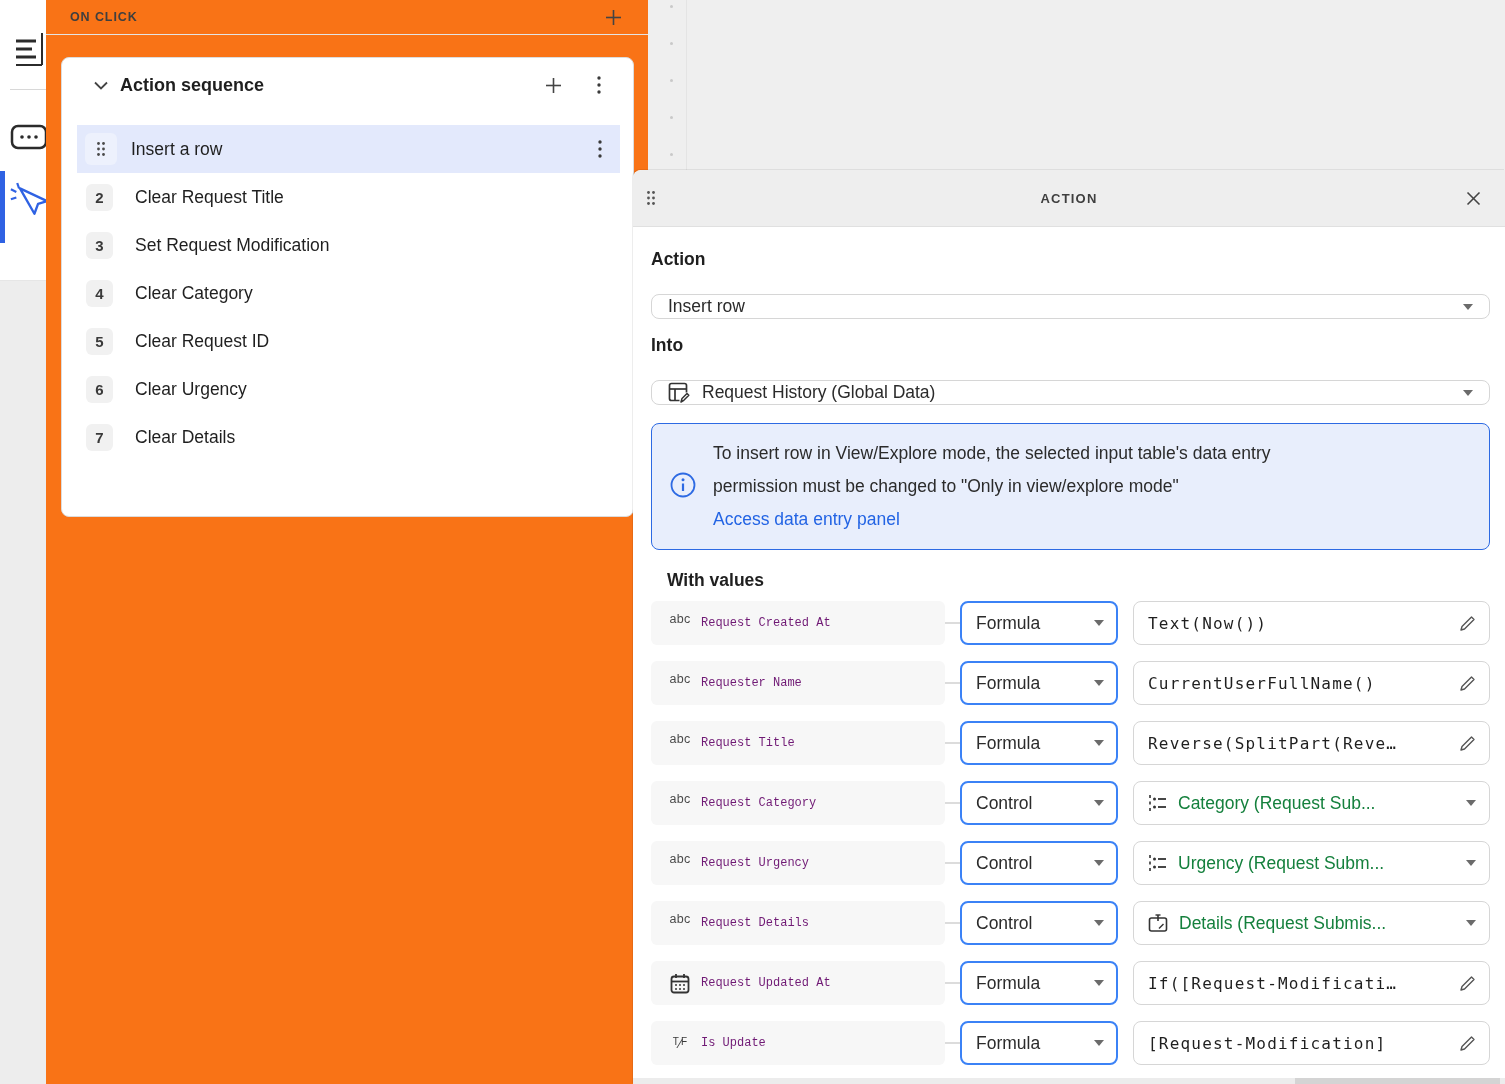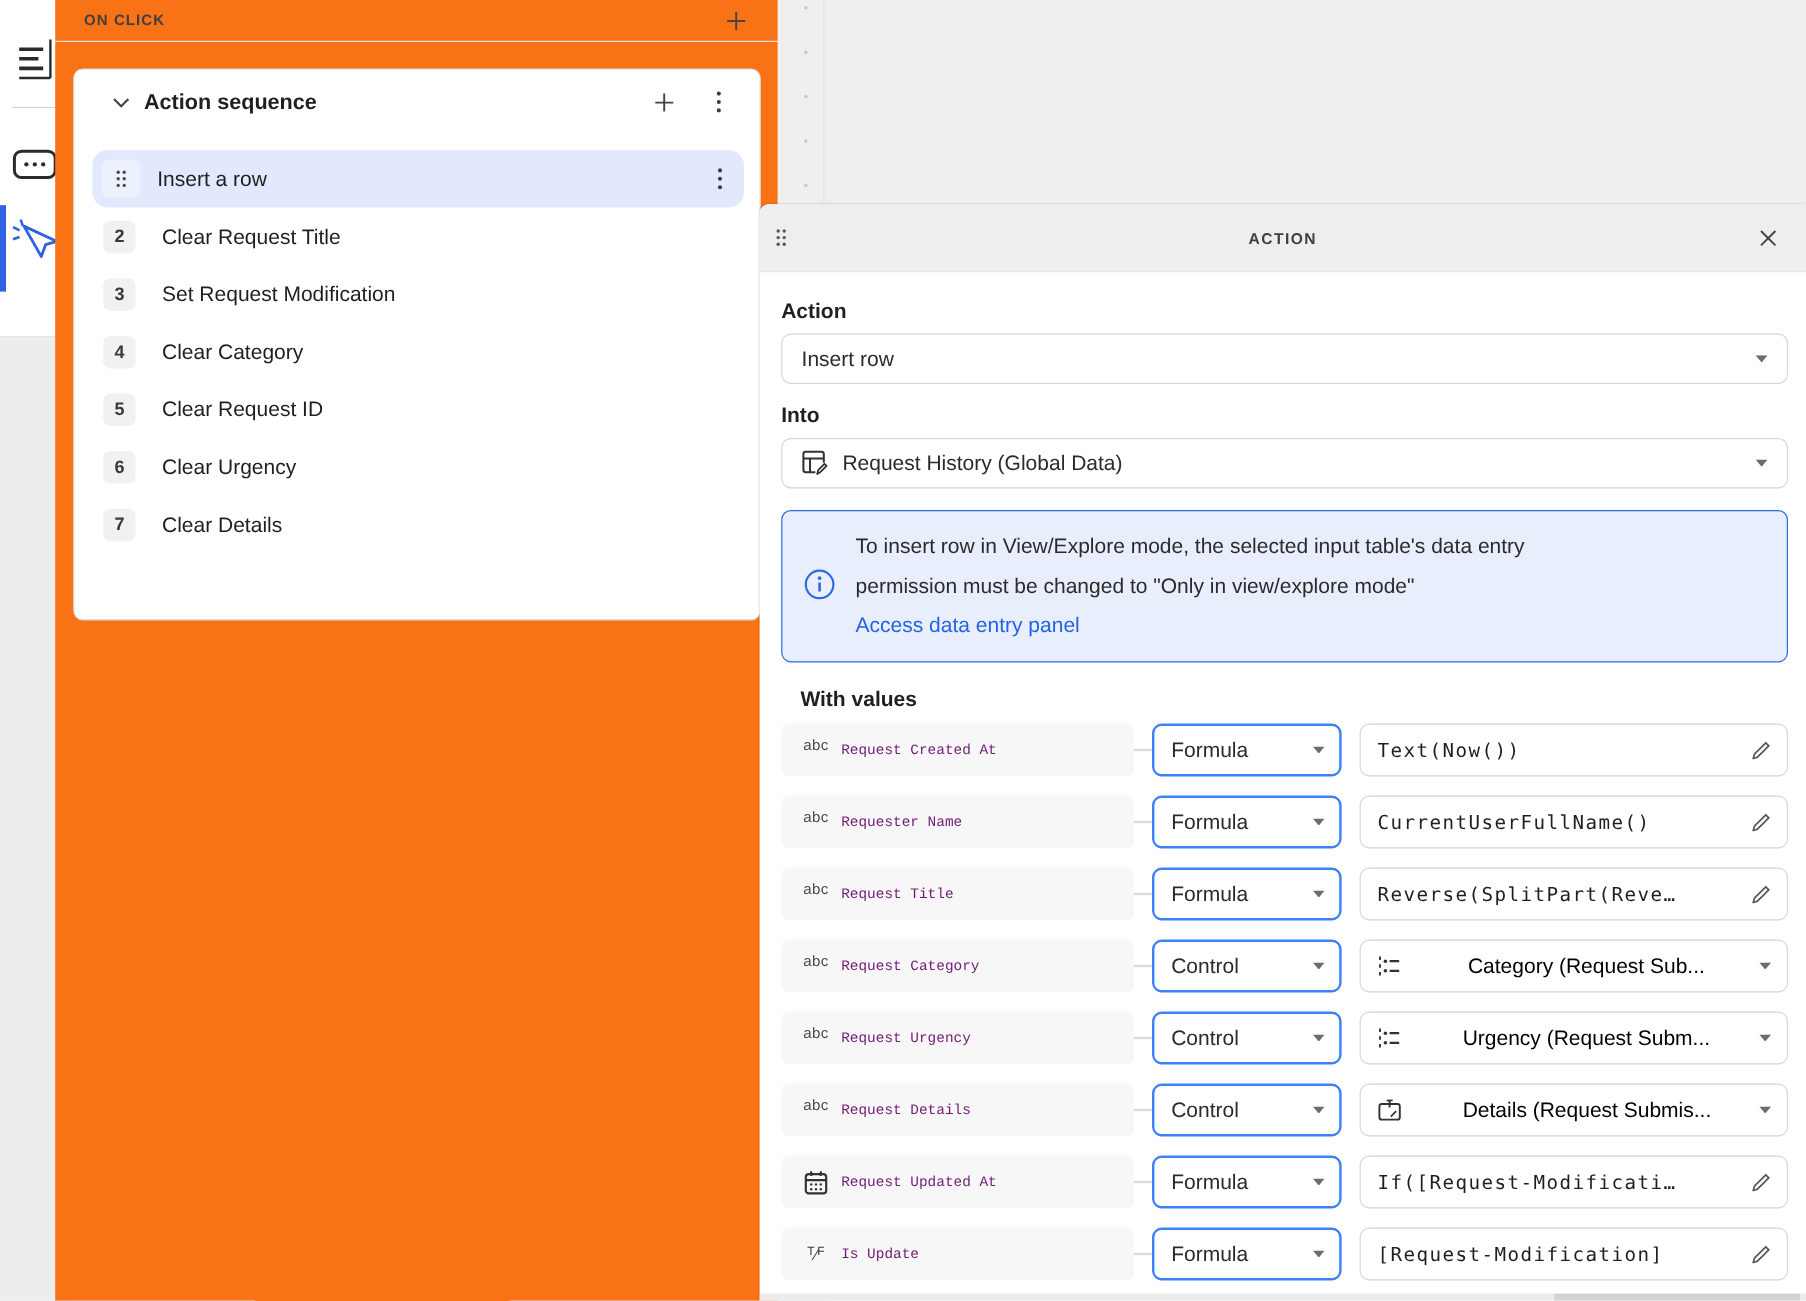--- a/index.html
+++ b/index.html
@@ -38,21 +38,21 @@
   .formula-bar { margin:0 19px 0 19px; height:38px; background:#f1f1f1; border-radius:6px;
     display:flex; align-items:center; padding:0 12px 0 12px; cursor:pointer; }
   .fx-glyph { font-family:"DejaVu Sans",sans-serif; font-style:italic; font-size:15px; color:#333; white-space:nowrap; }
   .fx-glyph .fx-sub { font-size:11px; }
   .formula-text { font-size:16.5px; color:#2b2b2b; margin-left:10px; white-space:nowrap; overflow:hidden; flex:1; }
   .formula-caret { display:flex; margin-left:8px; }
 
   .steps { margin-top:13px; }
   .step { height:48px; display:flex; align-items:center; padding-left:24px; cursor:pointer; }
   .step-selected { margin:0 0 0 15px; width:543px; padding-left:8px;
-    background:#e3e9fc; border-radius:13px; }
+    background:#e3e9fc; border-radius:0; }
   .drag-sq { width:32px; height:32px; background:#edf1fd; border-radius:6px;
     display:flex; align-items:center; justify-content:center; cursor:grab; }
   .step-label { font-size:17.5px; color:#1f1f1f; margin-left:22px; white-space:nowrap; }
   .step-selected .step-label { margin-left:14px; }
   .step-kebab { margin-left:auto; margin-right:18px; display:flex; cursor:pointer; }
   .badge { width:27px; height:27px; background:#f1f1f1; border-radius:6px;
     display:flex; align-items:center; justify-content:center;
     font-size:15px; font-weight:700; color:#3a3a3a; }
 
   
@@ -65,22 +65,22 @@
     box-shadow:-1px -1px 0 rgba(0,0,0,.07); overflow:hidden; }
   .ap-header { height:57px; background:#eeeeee; border-bottom:1px solid #e0e0e0;
     display:flex; align-items:center; padding:0 24px 0 13px; border-top-left-radius:8px; }
   .ap-title { position:absolute; left:0; right:0; text-align:center;
     font-size:13px; font-weight:600; letter-spacing:1.2px; color:#3f3f3f; }
   .ap-close { margin-left:auto; display:flex; cursor:pointer; z-index:2; }
   .ap-drag { display:flex; cursor:grab; z-index:2; }
 
   .ap-body { padding:22px 15px 0 18px; }
   .field-label { font-size:17.5px; font-weight:700; color:#1f1f1f; }
-  .select { height:42px; border:1px solid #d6d6d6; border-radius:8px; background:#fff;
-    display:flex; align-items:center; padding:0 16px; margin:8px 0 16px 0; cursor:pointer; }
+  .select { height:25px; border:1px solid #d6d6d6; border-radius:8px; background:#fff;
+    display:flex; align-items:center; padding:0 16px; margin:24px 0 16px 0; cursor:pointer; }
   .select-value { font-size:17.5px; color:#2b2b2b; white-space:nowrap; overflow:hidden; }
   .caret { margin-left:auto; display:flex; }
   .select .sel-icon { display:flex; margin-right:12px; }
 
   .info-box { margin:18px 0 14px 0; background:#e8eefc; border:1.5px solid #2d6ae3;
     border-radius:8px; display:flex; padding:13px 16px 13px 0; }
   .info-icon-col { width:61px; display:flex; justify-content:center; padding-top:35px; flex:none; }
   .info-text { font-size:17.5px; color:#2b2b2b; line-height:33px; }
   .info-link { color:#2364e4; cursor:pointer; }
 
@@ -97,21 +97,21 @@
   .chip-label { font-size:12px; color:#701a75; margin-left:8px; white-space:nowrap; overflow:hidden;font-family:Liberation Mono, monospace; }
   .connector { width:15px; height:2px; background:#dcdcdc; flex:none; }
   .type-box { width:158px; height:44px; border:2px solid #3b82f6; border-radius:8px; background:#fff;
     display:flex; align-items:center; padding:0 12px 0 14px; flex:none; cursor:pointer; }
   .type-label { font-size:17.5px; color:#2b2b2b; }
   .vgap { width:15px; flex:none; }
   .value-box { width:357px; height:44px; border:1px solid #d6d6d6; border-radius:8px; background:#fff;
     display:flex; align-items:center; padding:0 13px 0 14px; cursor:pointer; }
   .value-formula { font-size:16px; letter-spacing:1.2px; color:#1f1f1f; white-space:nowrap; overflow:hidden; flex:1; }
   .value-ctl-icon { display:flex; margin-right:11px; flex:none; }
-  .value-ctl-label { font-size:17.5px; color:#000000; white-space:nowrap; overflow:hidden; flex:1;text-align:center; }
+  .value-ctl-label { font-size:17.5px; color:#15803d; white-space:nowrap; overflow:hidden; flex:1; }
   .pencil { margin-left:8px; display:flex; cursor:pointer; flex:none; }
 
   .hscroll-track { position:absolute; left:0; bottom:0; width:872px; height:6px; background:#ececec; }
   .hscroll-thumb { position:absolute; left:662px; bottom:0; width:205px; height:6px; background:#d4d4d4; }
   .peek-chip { position:absolute; left:18px; bottom:0; width:36px; height:5px; background:#e7e7e7; }
 
   svg { display:block; }
 </style>
 </head>
 <body>

